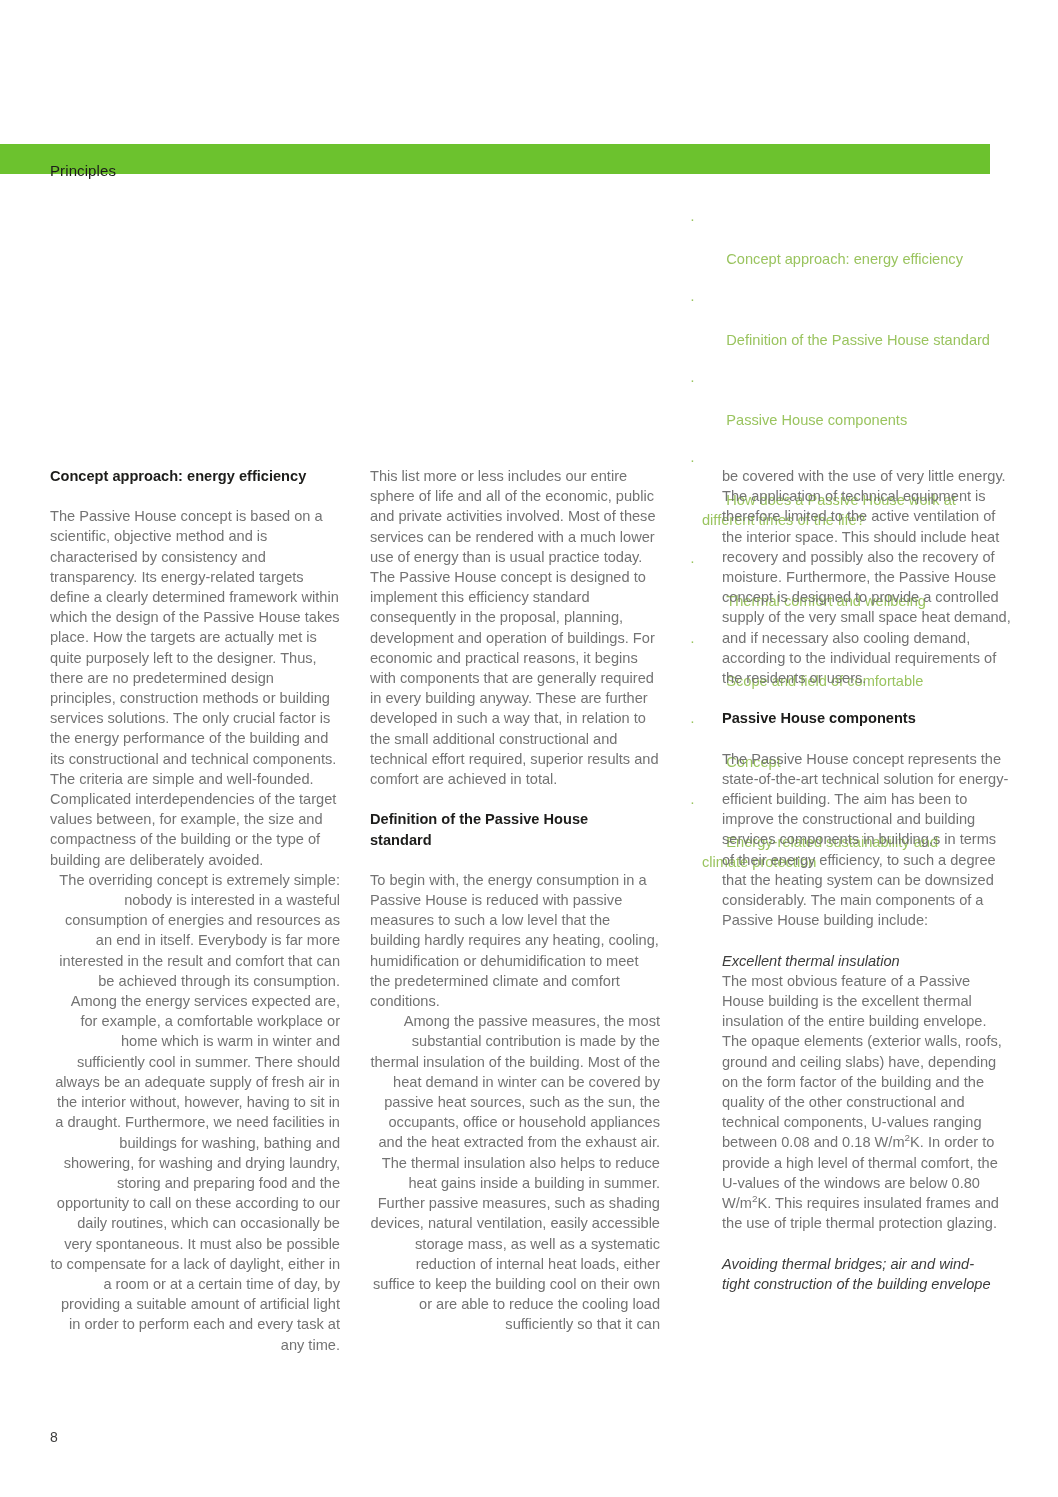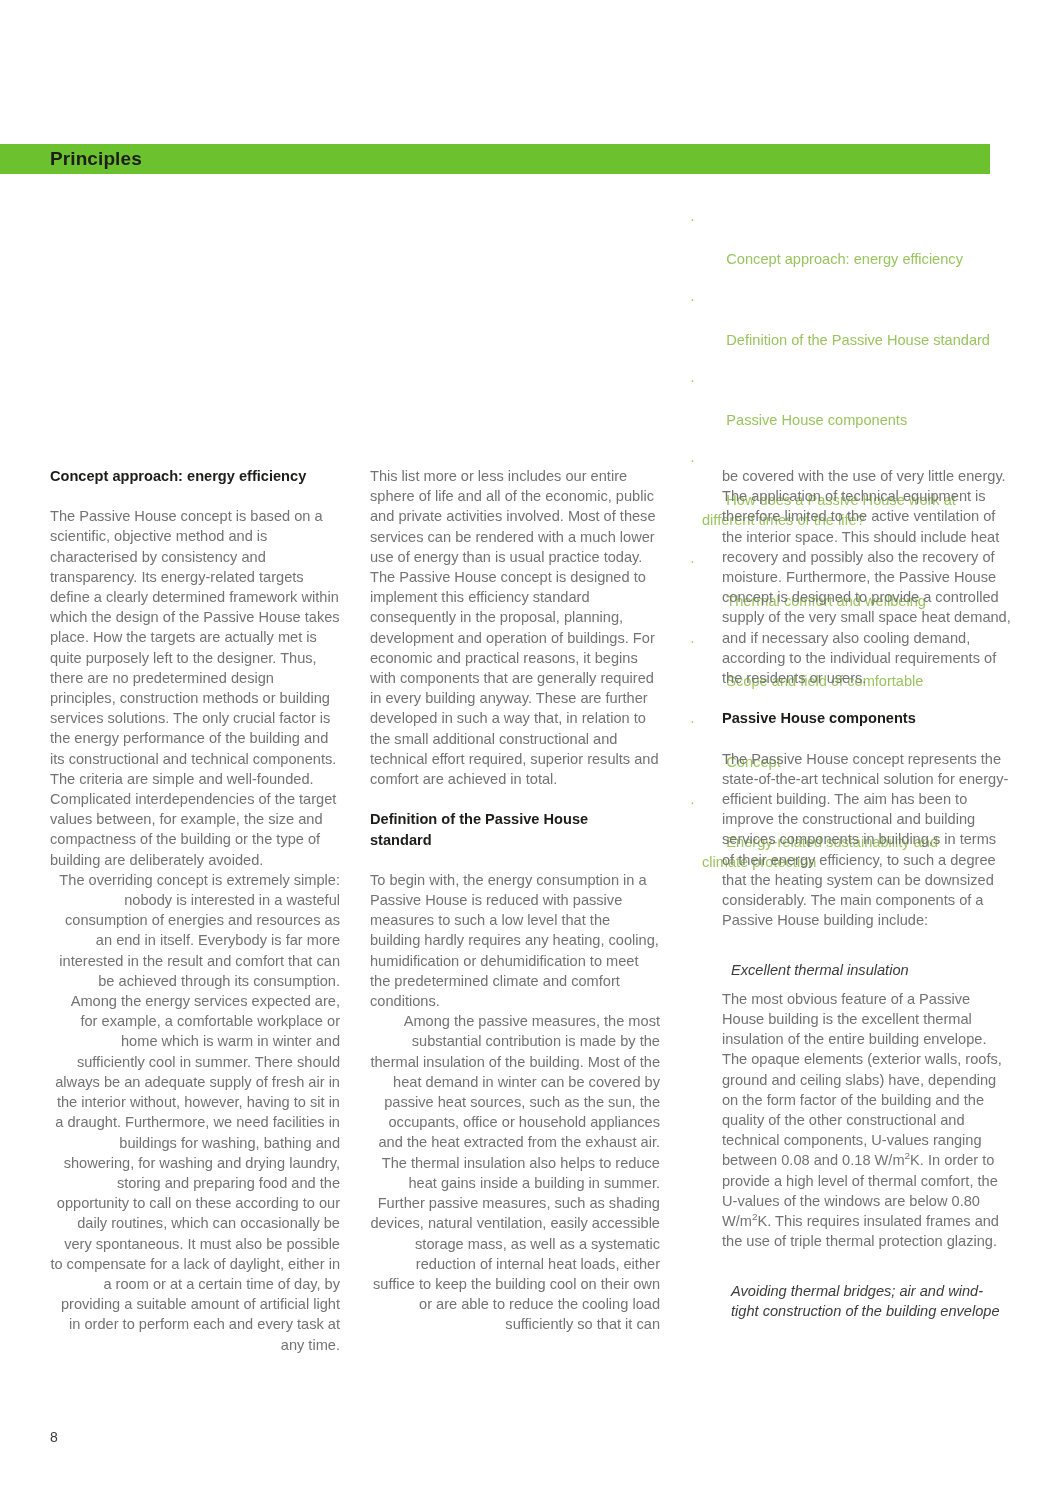--- a/index.html
+++ b/index.html
@@ -24,23 +24,23 @@
     position: absolute;
     left: 0;
     top: 144px;
     width: 990px;
     height: 30px;
     background: #6cc22e;
   }
   .header-bar .header-title {
     position: absolute;
     left: 50px;
-    top: 6px;
-    font-size: 19px;
-    font-weight: bold;
+    top: 18px;
+    font-size: 15px;
+    font-weight: normal;
     color: #1d1d1b;
     letter-spacing: 0.1px;
     line-height: 18px;
   }
 
   
   .toc {
     position: absolute;
     left: 690px;
     top: 209px;
@@ -98,21 +98,21 @@
   }
   p.body + p.body { margin-top: 0; text-align: right; }
 
   .spacer-para { height: 20.2px; }
 
   .italic-head {
     font-style: italic;
     font-size: 14.6px;
     line-height: 20.2px;
     color: #3c3c3b;
-    margin: 9px;
+    margin: 0;
     white-space: pre-line;
   }
 
   
   .folio {
     position: absolute;
     left: 50px;
     top: 1428px;
     font-size: 14px;
     line-height: 18px;

